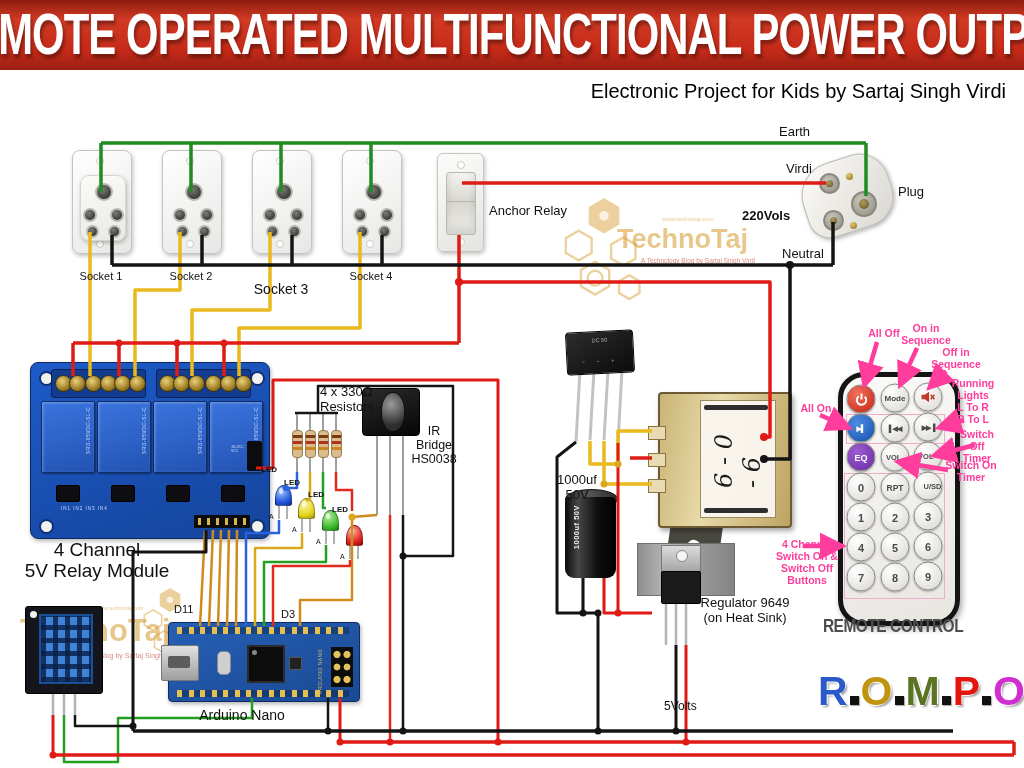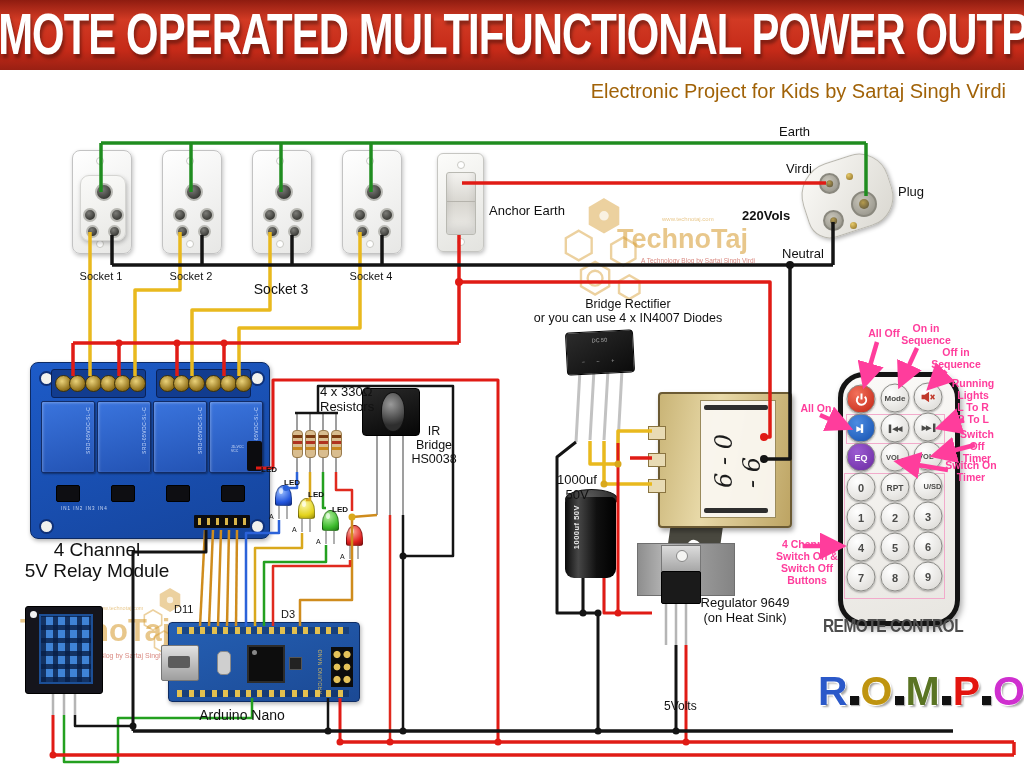--- a/index.html
+++ b/index.html
@@ -5,21 +5,21 @@
   html,body{margin:0;padding:0;background:#888;}
   .stage{position:relative;width:1024px;height:768px;background:#fff;overflow:hidden;
          font-family:"Liberation Sans",sans-serif;margin:0 auto;}
   .abs{position:absolute;}
   
   .banner{position:absolute;left:0;top:0;width:1024px;height:70px;
     background:linear-gradient(#8f1c10,#d23a24 28%,#c52a18 72%,#992013);
     display:flex;align-items:center;justify-content:center;}
   .banner h1{margin:0;color:#fff;font-size:45px;font-weight:bold;white-space:nowrap;
     letter-spacing:-1px;transform:scaleX(.93) scaleY(1.28);text-shadow:2px 3px 3px rgba(0,0,0,.35);}
-  .subtitle{position:absolute;top:80px;right:18px;font-size:20px;color:#a16207;}
+  .subtitle{position:absolute;top:80px;right:18px;font-size:20px;color:#000000;}
   
   .lbl{position:absolute;color:#111;font-size:13px;line-height:1.12;z-index:4;}
   .lbl.c{transform:translateX(-50%);text-align:center;}
   .pre{white-space:pre-line;}
   .tiny{font-size:8px;font-weight:bold;}
   
   .wm{position:absolute;z-index:1;}
   svg.under{position:absolute;left:0;top:0;z-index:1;pointer-events:none;}
   .comp{position:absolute;z-index:2;}
   svg.wires{position:absolute;left:0;top:0;z-index:3;pointer-events:none;}
@@ -250,21 +250,21 @@
   <span class="lbl c" style="left:101px;top:270px;font-size:11px;">Socket 1</span>
   <span class="lbl c" style="left:191px;top:270px;font-size:11px;">Socket 2</span>
   <span class="lbl c" style="left:281px;top:282px;font-size:14px;">Socket 3</span>
   <span class="lbl c" style="left:371px;top:270px;font-size:11px;">Socket 4</span>
 
   <div class="comp aswitch" style="left:437px;top:153px;">
     <span class="screw" style="left:19px;top:7px;"></span>
     <span class="screw" style="left:19px;top:84px;"></span>
     <div class="rocker"></div>
   </div>
-  <span class="lbl" style="left:489px;top:204px;">Anchor Earth</span>
+  <span class="lbl" style="left:489px;top:204px;">Anchor Relay</span>
 
   <div class="comp plugbody" style="left:802px;top:158px;"></div>
   <span class="pinhole comp" style="left:819px;top:173px;width:17px;height:17px;">
       <i></i>
     </span>
   <span class="pinhole comp" style="left:851px;top:191px;width:22px;height:22px;">
       <i></i>
     </span>
   <span class="pinhole comp" style="left:823px;top:210px;width:17px;height:17px;">
       <i></i>
@@ -362,22 +362,20 @@
       <div class="irdome"></div>
     </div>
   <span class="lbl c pre" style="left:434px;top:424px;font-size:12.5px;">IR
 Bridge
 HS0038</span>
 
   <div class="comp rect">
     <span style="top:5px;">DC 50</span>
     <span style="top:26px;letter-spacing:5px;">− ~ +</span>
   </div>
-  <span class="lbl c pre" style="left:628px;top:297px;font-size:12.5px;">Bridge Rectifier
-or you can use 4 x IN4007 Diodes</span>
 
   <div class="comp bracket">
       <i></i>
     </div>
   <div class="comp tx">
     <span class="txpin" style="top:32px;"></span>
     <span class="txpin" style="top:59px;"></span>
     <span class="txpin" style="top:85px;"></span>
     <div class="txlabel">
       <span class="txmark">6 - 0 - 6</span>

